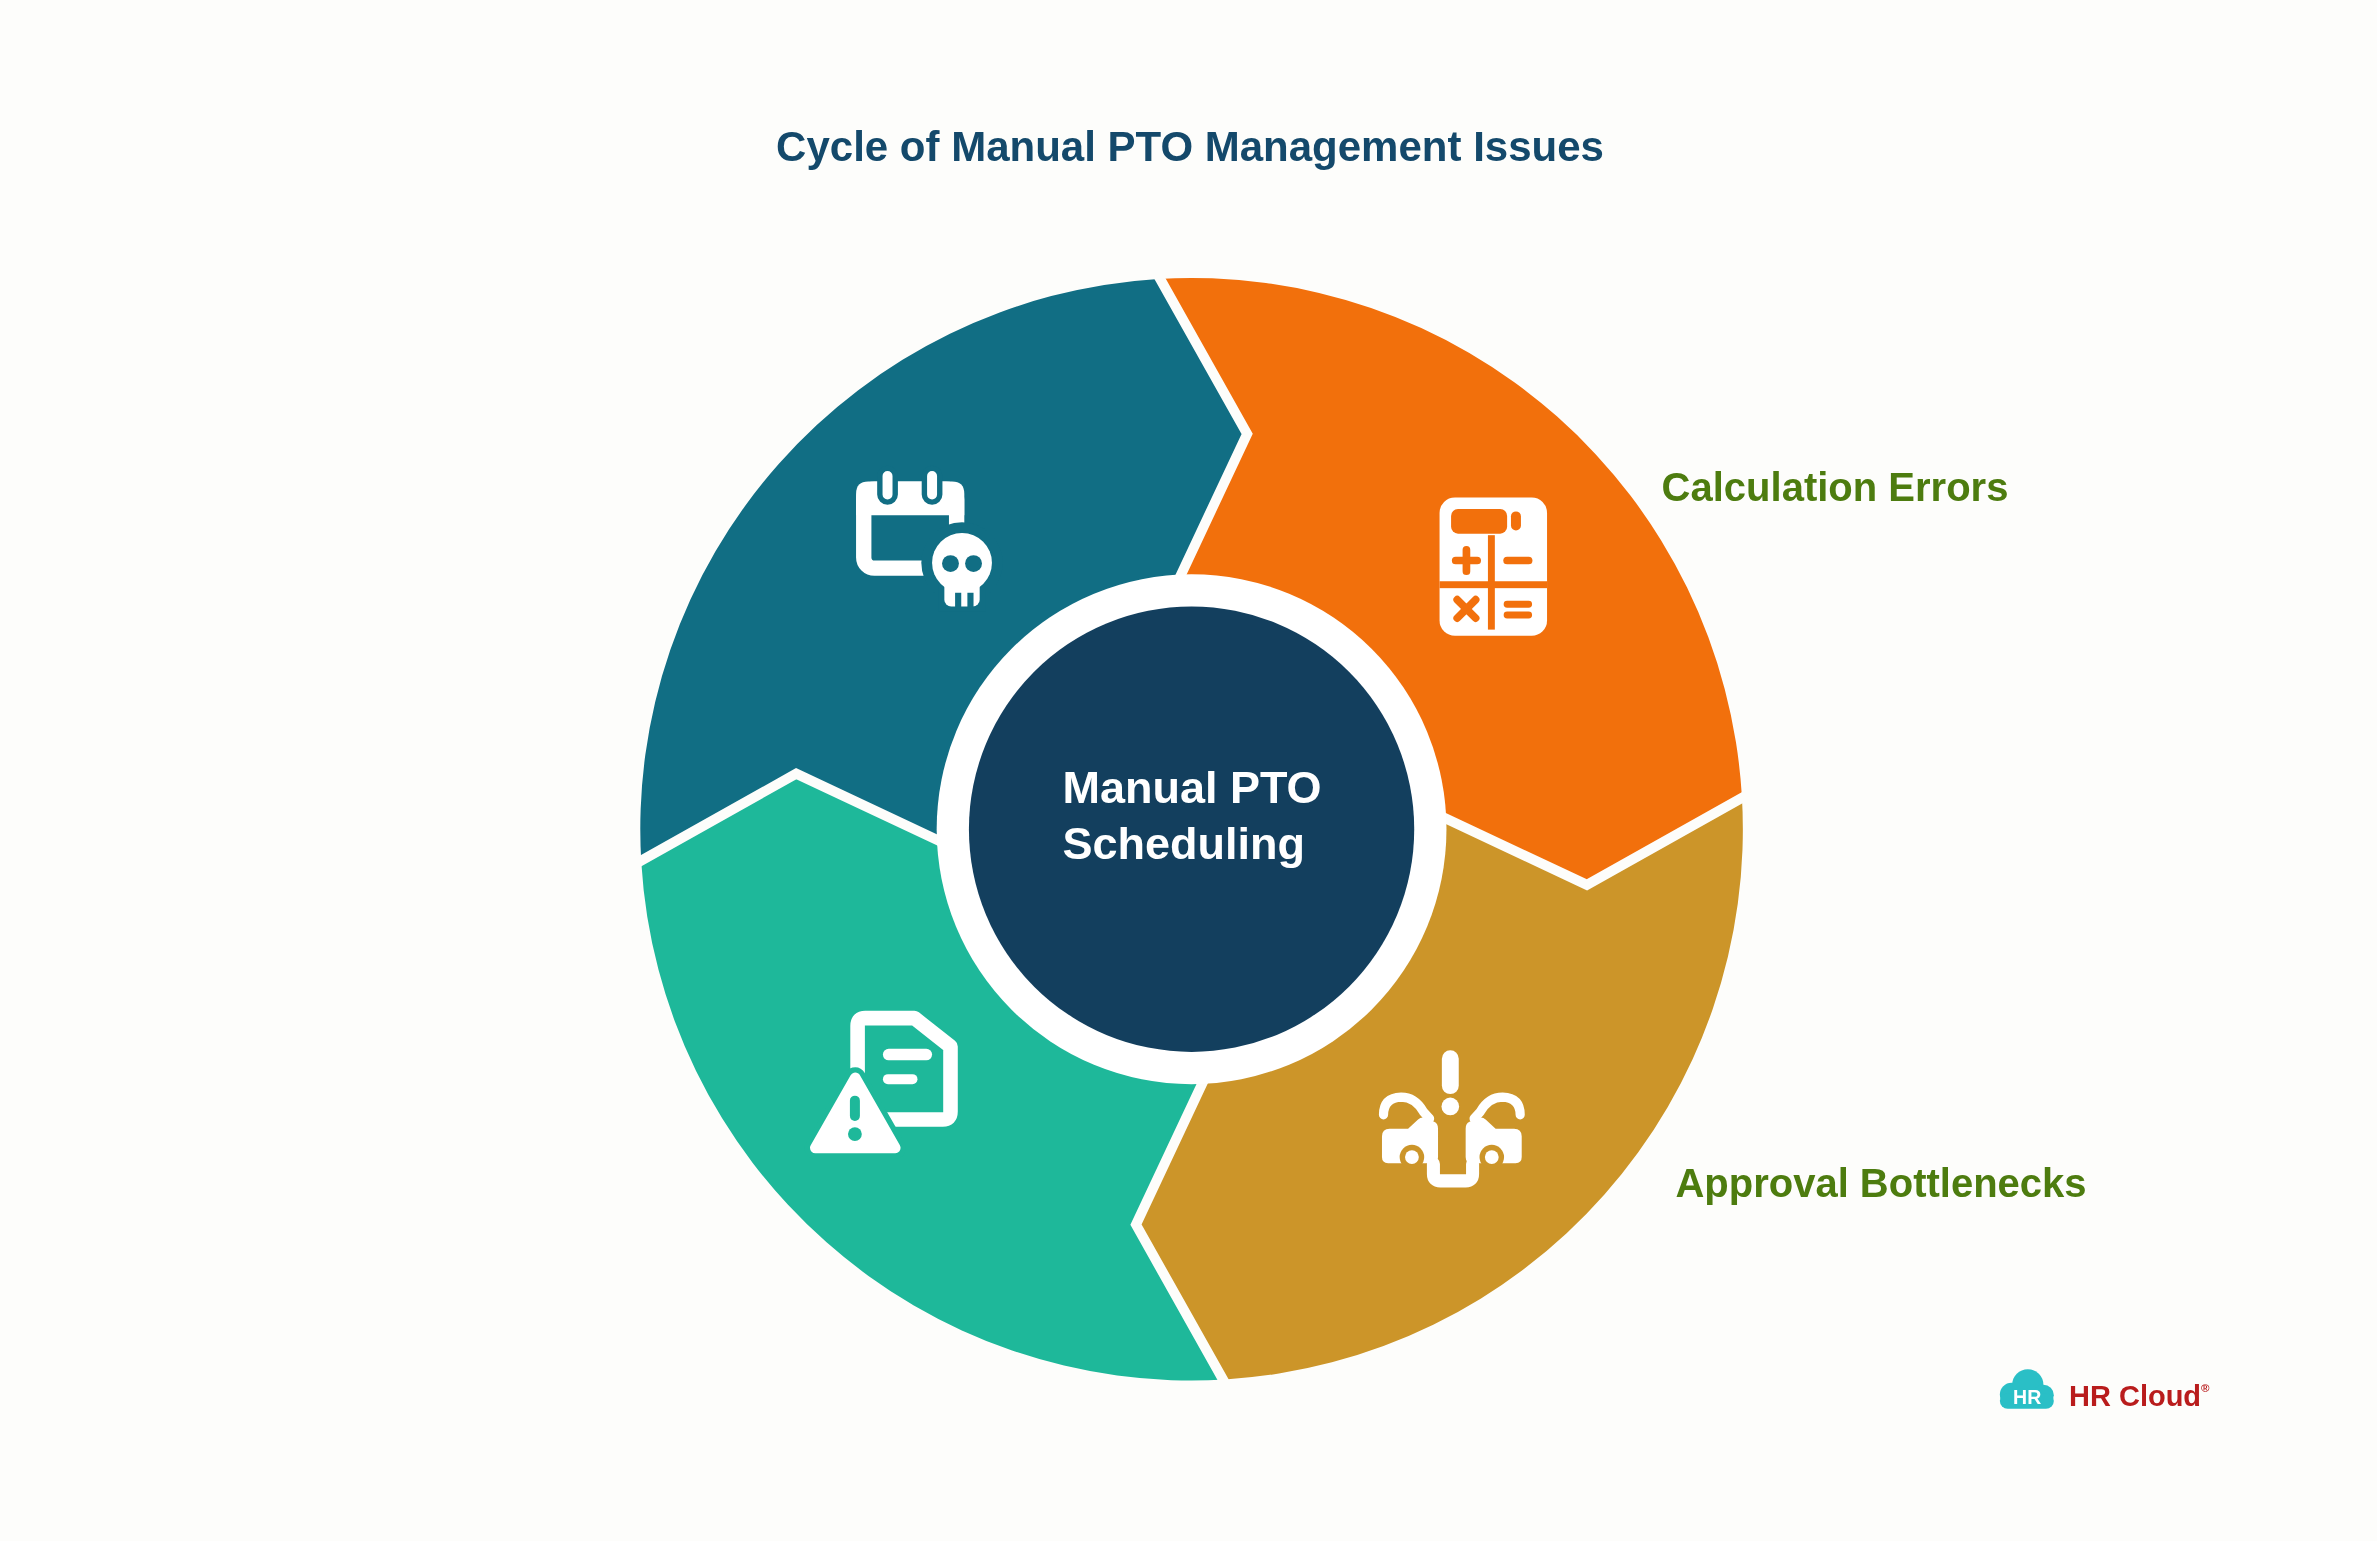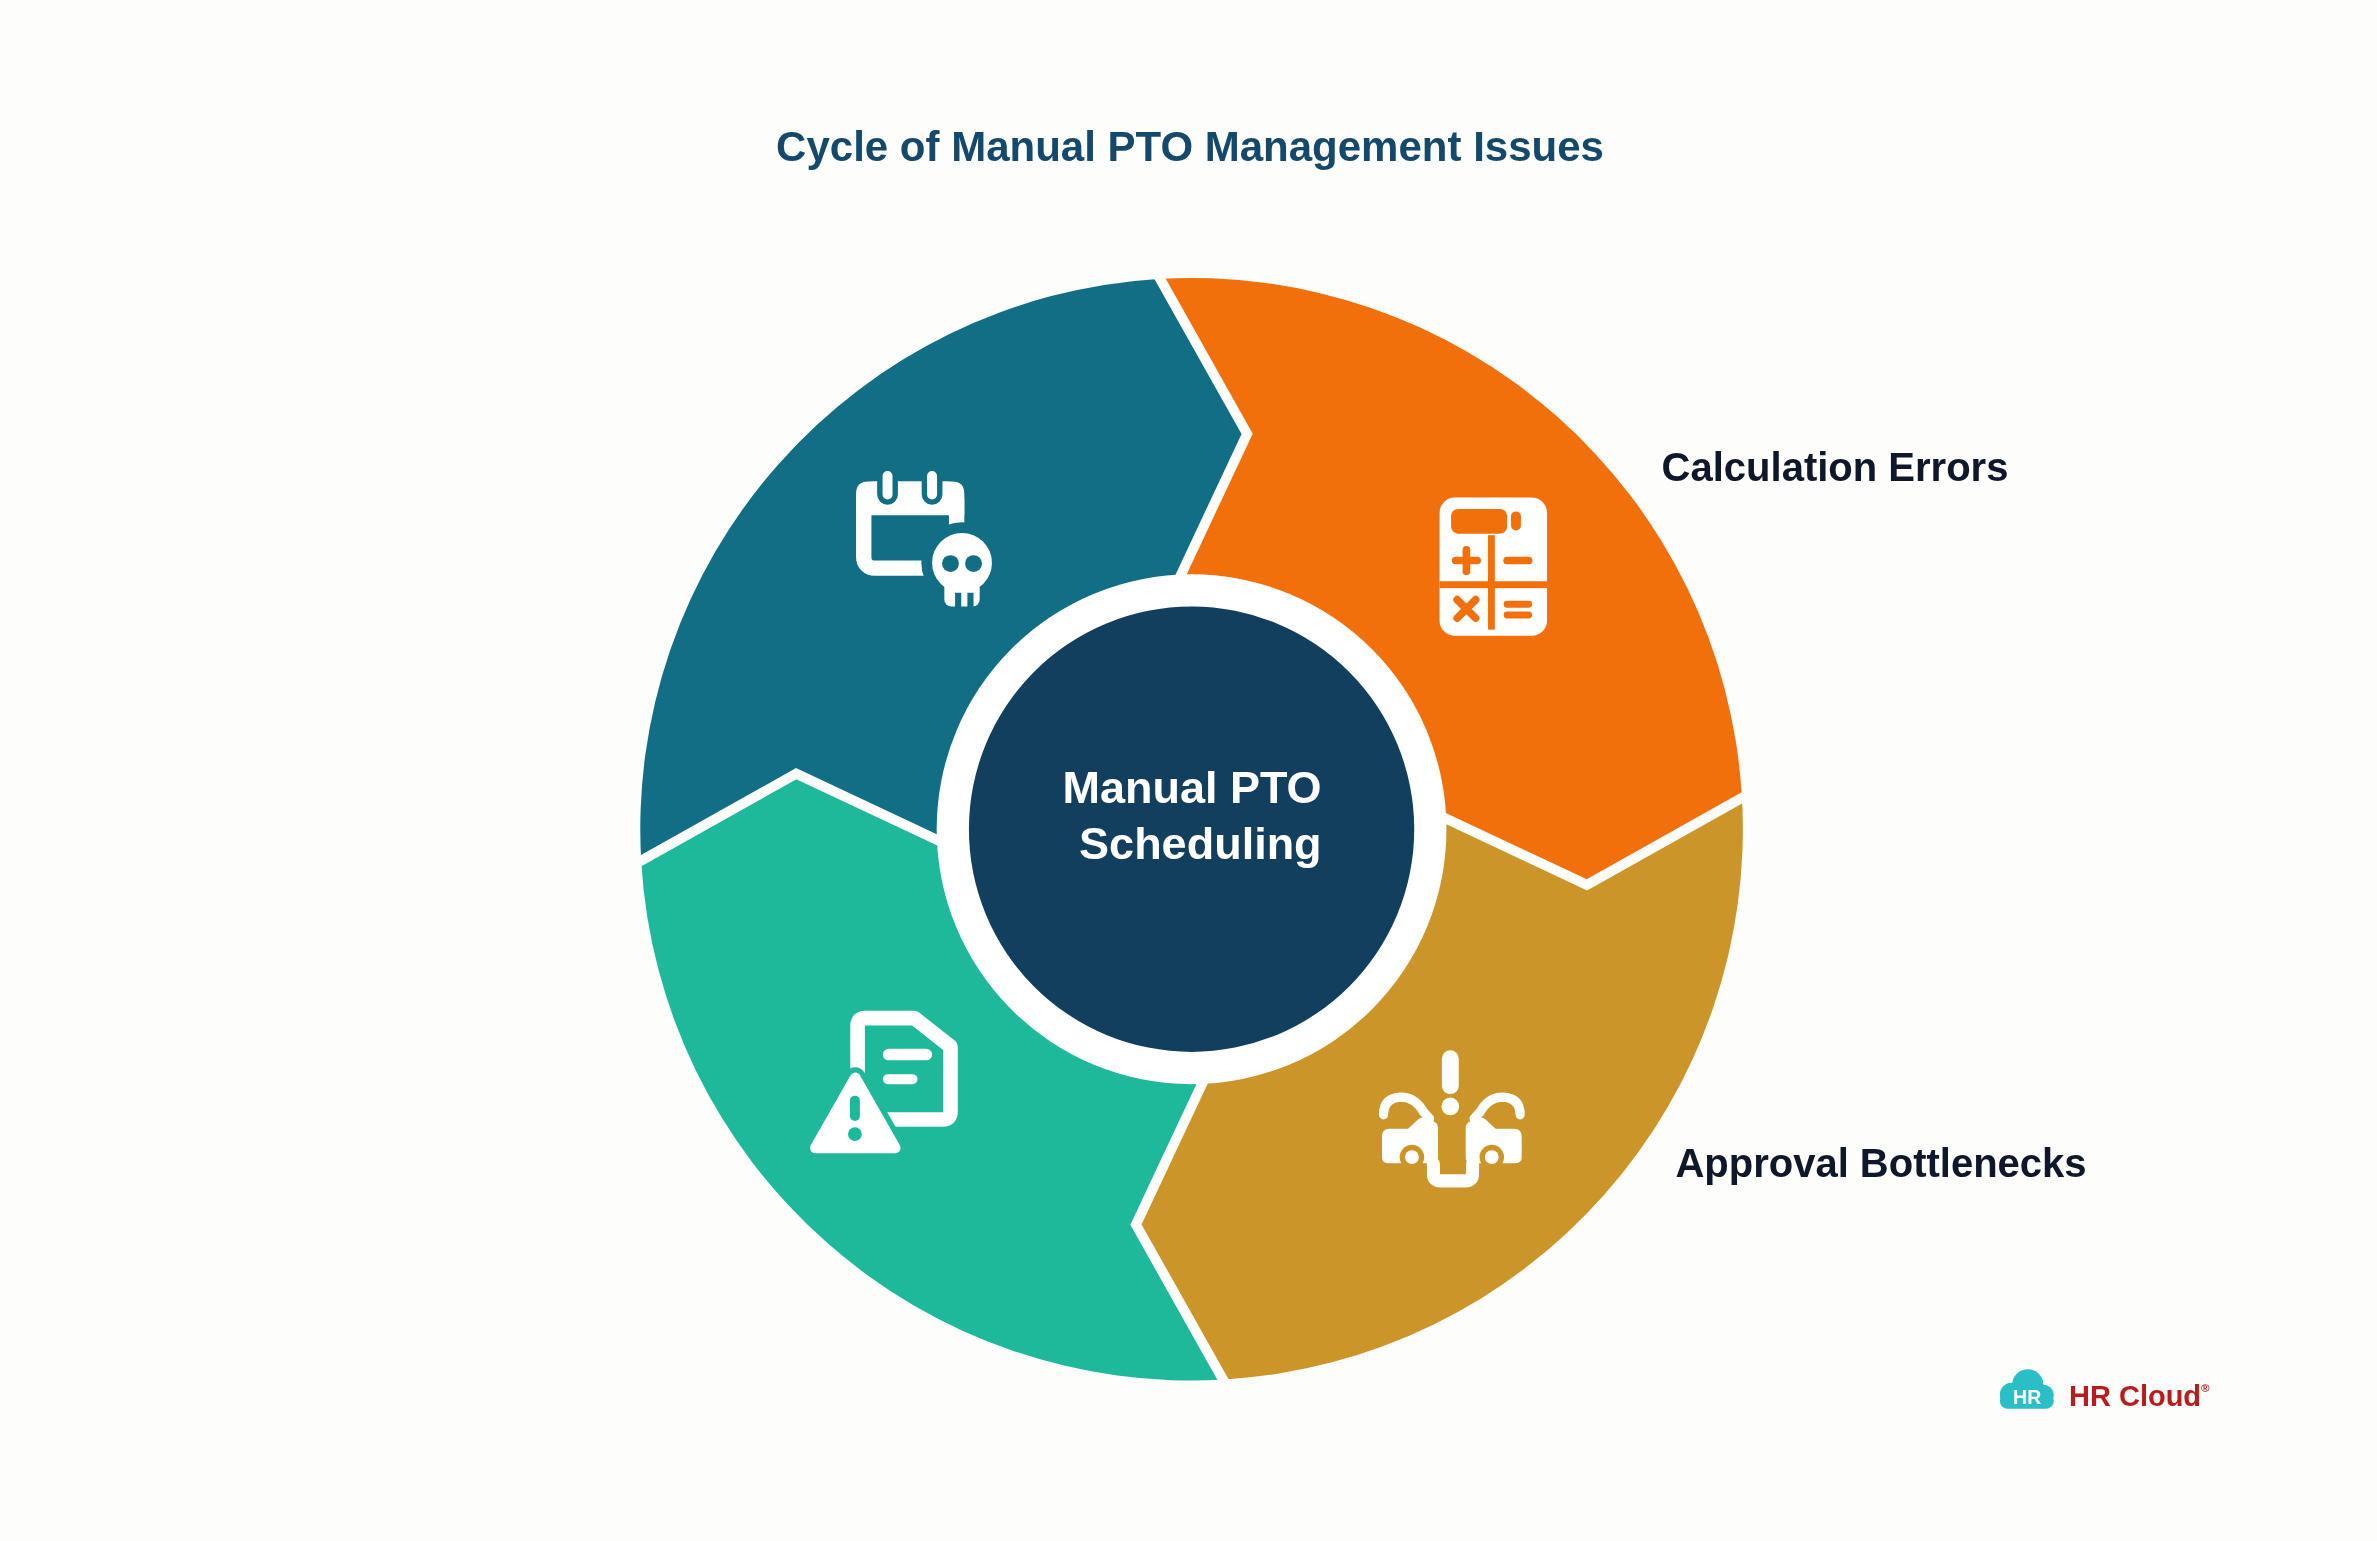--- a/index.html
+++ b/index.html
@@ -5,30 +5,30 @@
   html,body{margin:0;padding:0;}
   body{
     width:2377px;height:1541px;position:relative;overflow:hidden;
     background:#fdfdfb;
     font-family:"Liberation Sans", sans-serif;
   }
   .stage{position:absolute;inset:0;}
   svg.diagram{position:absolute;left:0;top:0;}
   .lbl{
     position:absolute;transform:translate(-50%,-50%);
-    font-weight:bold;font-size:40px;color:#0f172a;
-    white-space:nowrap;letter-spacing:0px;
+    font-weight:bold;font-size:40px;color:#4d7c0f;
+    white-space:nowrap;letter-spacing:0px;margin-top:20px;
   }
   .title{
     position:absolute;transform:translate(-50%,-50%);
     font-weight:bold;font-size:42px;color:#14496b;white-space:nowrap;
   }
   .center-text{
     position:absolute;transform:translate(-50%,-50%);
-    text-align:right;color:#ffffff;font-weight:bold;
+    text-align:left;color:#ffffff;font-weight:bold;
     font-size:45px;line-height:1.24;white-space:nowrap;
   }
   .logo{
     position:absolute;left:1994px;top:1364px;
     display:flex;align-items:flex-start;gap:10px;
   }
   .logo .wordmark{
     font-weight:bold;font-size:29px;color:#b91c1c;white-space:nowrap;margin-top:16px;
   }
   .logo .reg{font-size:11.5px;vertical-align:14px;}

